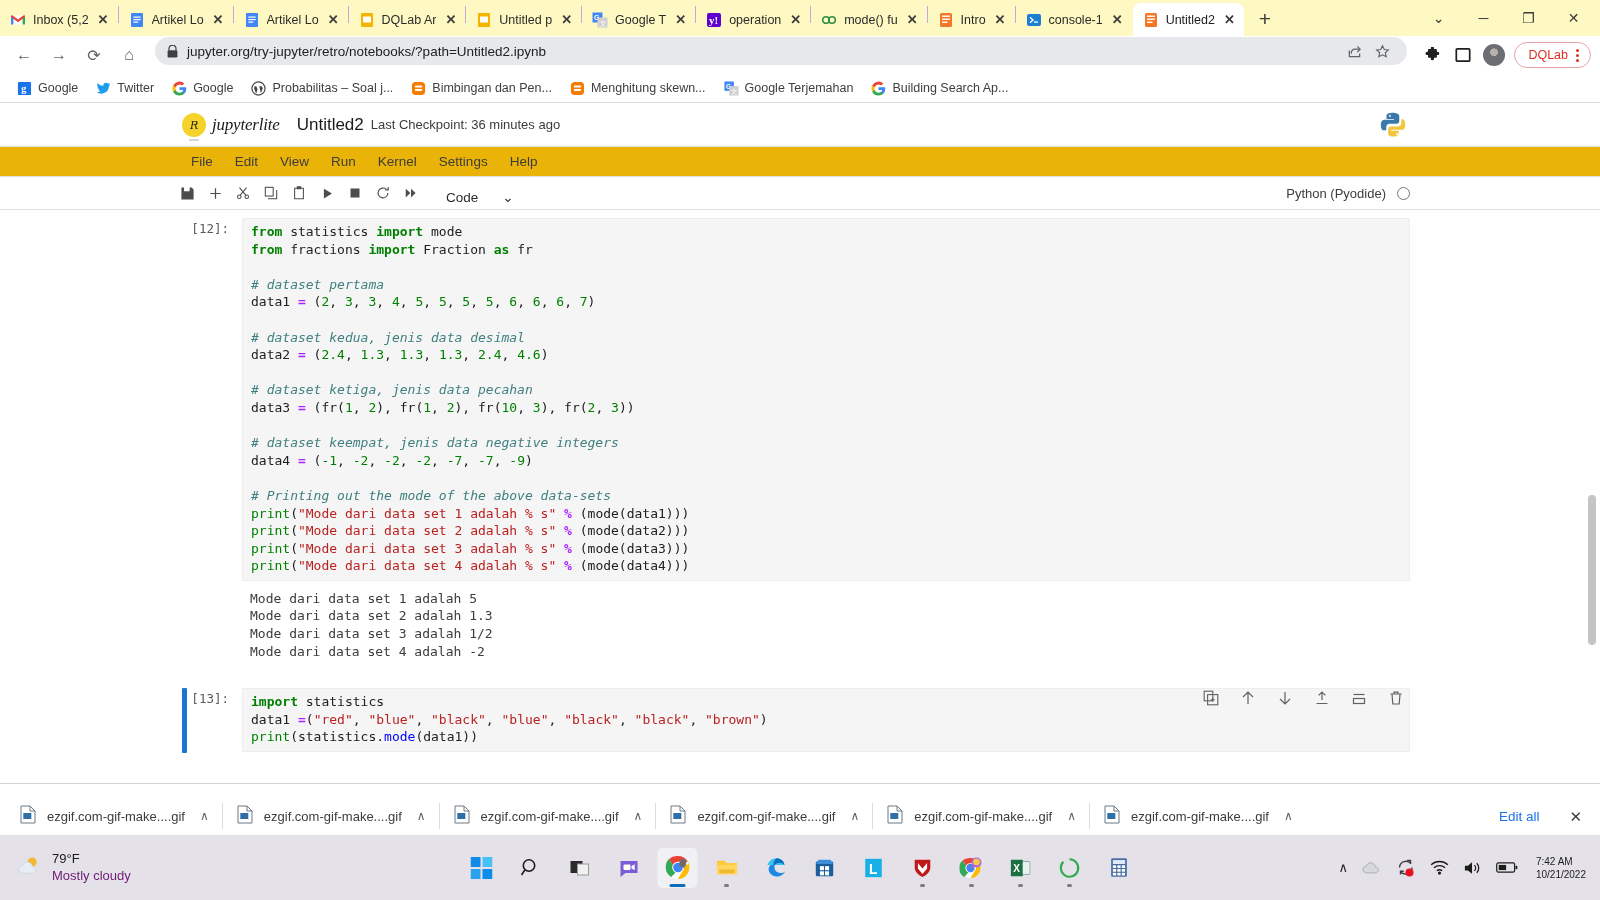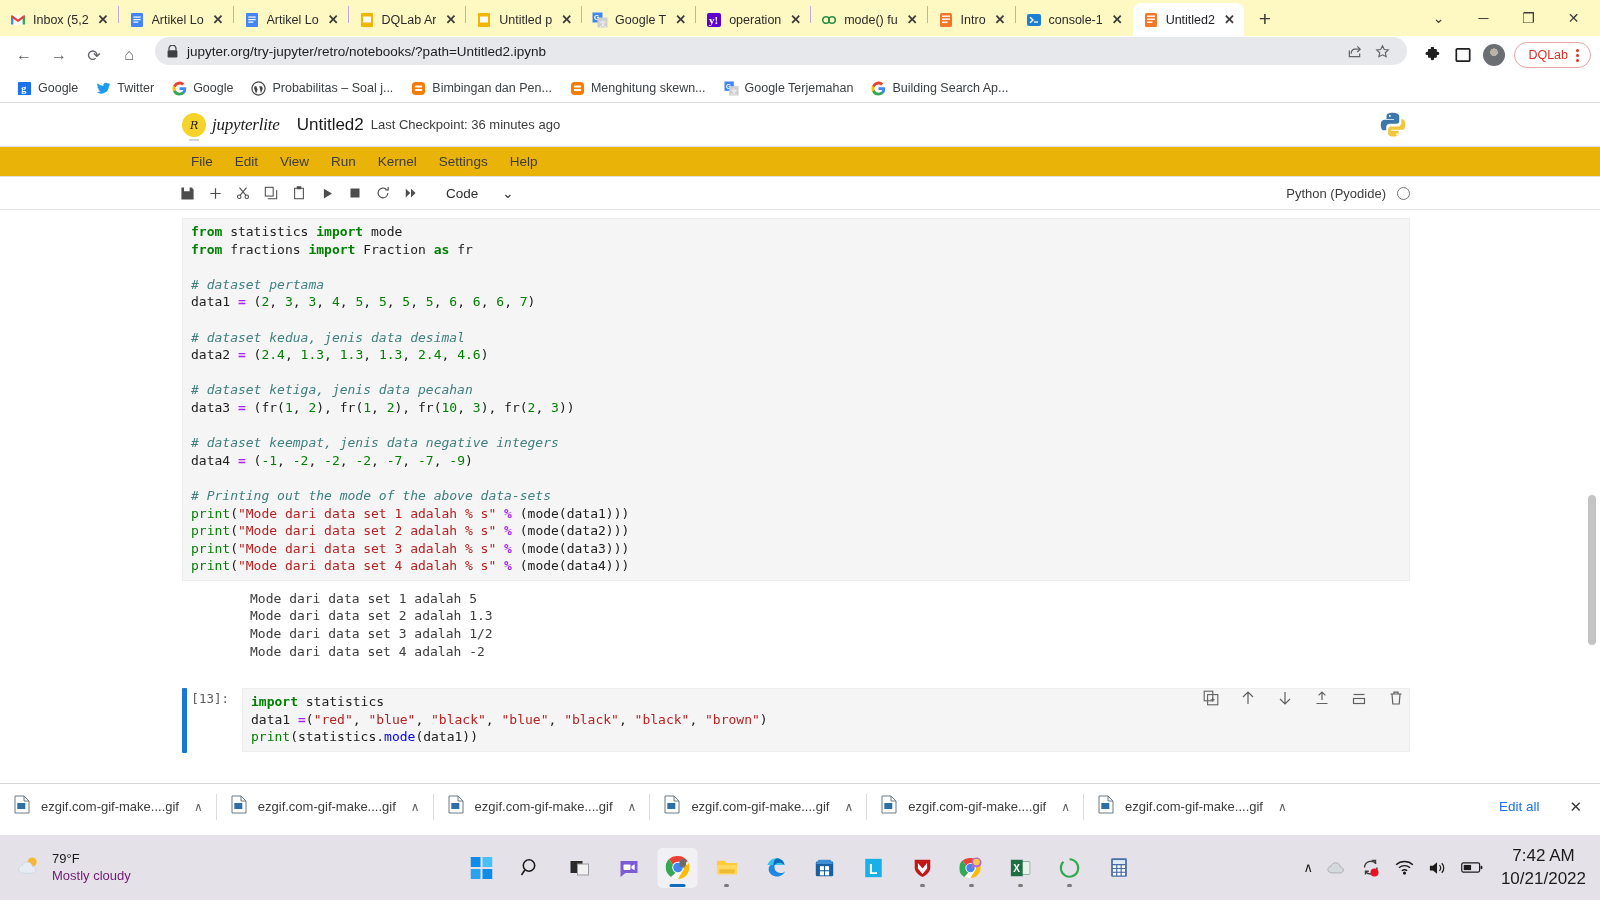--- a/index.html
+++ b/index.html
@@ -106,21 +106,21 @@
     border-bottom:1px solid #e0e0e0; background:#eab308; gap:4px;
   }
   .jp-menu { font-size:13.5px; color:#3c3c3c; padding:3px 9px; }
 
   .jp-toolbar {
     height:33px; display:flex; align-items:center; padding-left:174px;
     border-bottom:1px solid #e0e0e0; background:#fff; gap:2px;
   }
   .tb { width:26px;height:26px;display:flex;align-items:center;justify-content:center;color:#4d4d4d;}
   .tb-sel {
-    margin-left:14px; height:24px; display:flex; align-items:center; gap:24px;
+    margin-left:14px; height:24px; display:flex; align-items:flex-end; gap:24px;
     font-size:13.5px; color:#2b2b2b; padding:0 6px;
   }
   .tb-right { margin-left:auto; margin-right:190px; display:flex; align-items:center; gap:11px;
               font-size:13px; color:#3c3c3c;}
   .kernel-dot { width:13px;height:13px;border-radius:50%;border:1.5px solid #757575; }
 
   
   .nb-wrap { position:relative; height:596px; background:#fff; overflow:hidden; }
   .nb-scroll { position:absolute; right:1px; top:0; width:14px; height:596px; background:#fff;}
   .nb-thumb { position:absolute; right:3px; top:285px; width:8px; height:150px; background:#c4c4c4; border-radius:4px;}
@@ -149,21 +149,21 @@
   .cell-toolbar {
     position:absolute; right:0; top:6px; display:flex; align-items:center; gap:20px;
     padding:3px 6px;
   }
   .ct { width:17px;height:17px; display:flex;align-items:center;justify-content:center; color:#616161;}
 
   
   .shelf {
     position:absolute; left:0; top:783px; width:1600px; height:46px;
     background:#fff; border-top:1px solid #d4d4d4;
-    display:flex; align-items:center; padding-left:14px;
+    display:flex; align-items:flex-end; padding-left:20px;
   }
   .dl { display:flex; align-items:center; gap:11px; padding-right:13px; }
   .dl-name { font-size:13px; color:#3c3c3c; white-space:nowrap; }
   .dl-caret { font-size:12px; color:#5f6368; margin-left:4px; }
   .dl-sep { width:1px; height:26px; background:#dadce0; margin-right:14px;}
   .shelf-right { margin-left:auto; display:flex; align-items:center; gap:18px; padding-right:18px;}
   .showall { font-size:13.5px; color:#1a73e8; padding:5px 12px; border-radius:4px;}
   .shelfclose { font-size:15px; color:#3c3c3c; }
 
   
@@ -176,21 +176,21 @@
   .weather-t { font-size:13px; color:#1b1b1b; }
   .weather-d { font-size:13px; color:#701a75; }
   .tb-apps { position:absolute; left:50%; transform:translateX(-50%); display:flex; align-items:center; gap:9px;}
   .tapp { width:40px;height:40px; display:flex;align-items:center;justify-content:center; position:relative; border-radius:5px;}
   .tapp.active { background:#f1f0f4; }
   .tapp .run { position:absolute; bottom:1px; left:50%; transform:translateX(-50%);
                width:5px;height:3px;border-radius:2px;background:#7a7a7a;}
   .tapp.active .run { width:16px; background:#0f6cbd; }
   .tray { margin-left:auto; display:flex; align-items:center; gap:14px; padding-right:14px;}
   .tray-ic { display:flex;align-items:center;justify-content:center; color:#1b1b1b;}
-  .clock { text-align:center; line-height:1.3; font-size:17px; color:#1b1b1b; padding-left:4px;}
+  .clock { text-align:left; line-height:1.3; font-size:10px; color:#1b1b1b; padding-left:4px;}
 </style>
 </head>
 <body>
 
 <div class="browser">
 
   <div class="tabstrip">
     <div class="tabs" id="tabs">
         <div class="tab">
           <span class="tabicon"><svg viewBox="0 0 16 16" width="100%" height="100%">
@@ -518,20 +518,21 @@
       </div>
       <div class="tb-right">
         <span>Python (Pyodide)</span>
         <span class="kernel-dot"></span>
       </div>
     </div>
 
     <div class="nb-wrap">
       <div class="nb-inner" id="cells">
           <div class="cell">
+            <div class="prompt">[12]:</div>
             <div class="input-area">
               <div class="code"><span class="k">from </span><span class="">statistics </span><span class="k">import </span><span class="">mode</span>
 <span class="k">from </span><span class="">fractions </span><span class="k">import </span><span class="">Fraction </span><span class="k">as </span><span class="">fr</span>
 &nbsp;
 <span class="c"># dataset pertama</span>
 <span class="">data1 </span><span class="o">=</span><span class=""> (</span><span class="n">2</span><span class="">, </span><span class="n">3</span><span class="">, </span><span class="n">3</span><span class="">, </span><span class="n">4</span><span class="">, </span><span class="n">5</span><span class="">, </span><span class="n">5</span><span class="">, </span><span class="n">5</span><span class="">, </span><span class="n">5</span><span class="">, </span><span class="n">6</span><span class="">, </span><span class="n">6</span><span class="">, </span><span class="n">6</span><span class="">, </span><span class="n">7</span><span class="">)</span>
 &nbsp;
 <span class="c"># dataset kedua, jenis data desimal</span>
 <span class="">data2 </span><span class="o">=</span><span class=""> (</span><span class="n">2.4</span><span class="">, </span><span class="n">1.3</span><span class="">, </span><span class="n">1.3</span><span class="">, </span><span class="n">1.3</span><span class="">, </span><span class="n">2.4</span><span class="">, </span><span class="n">4.6</span><span class="">)</span>
 &nbsp;

